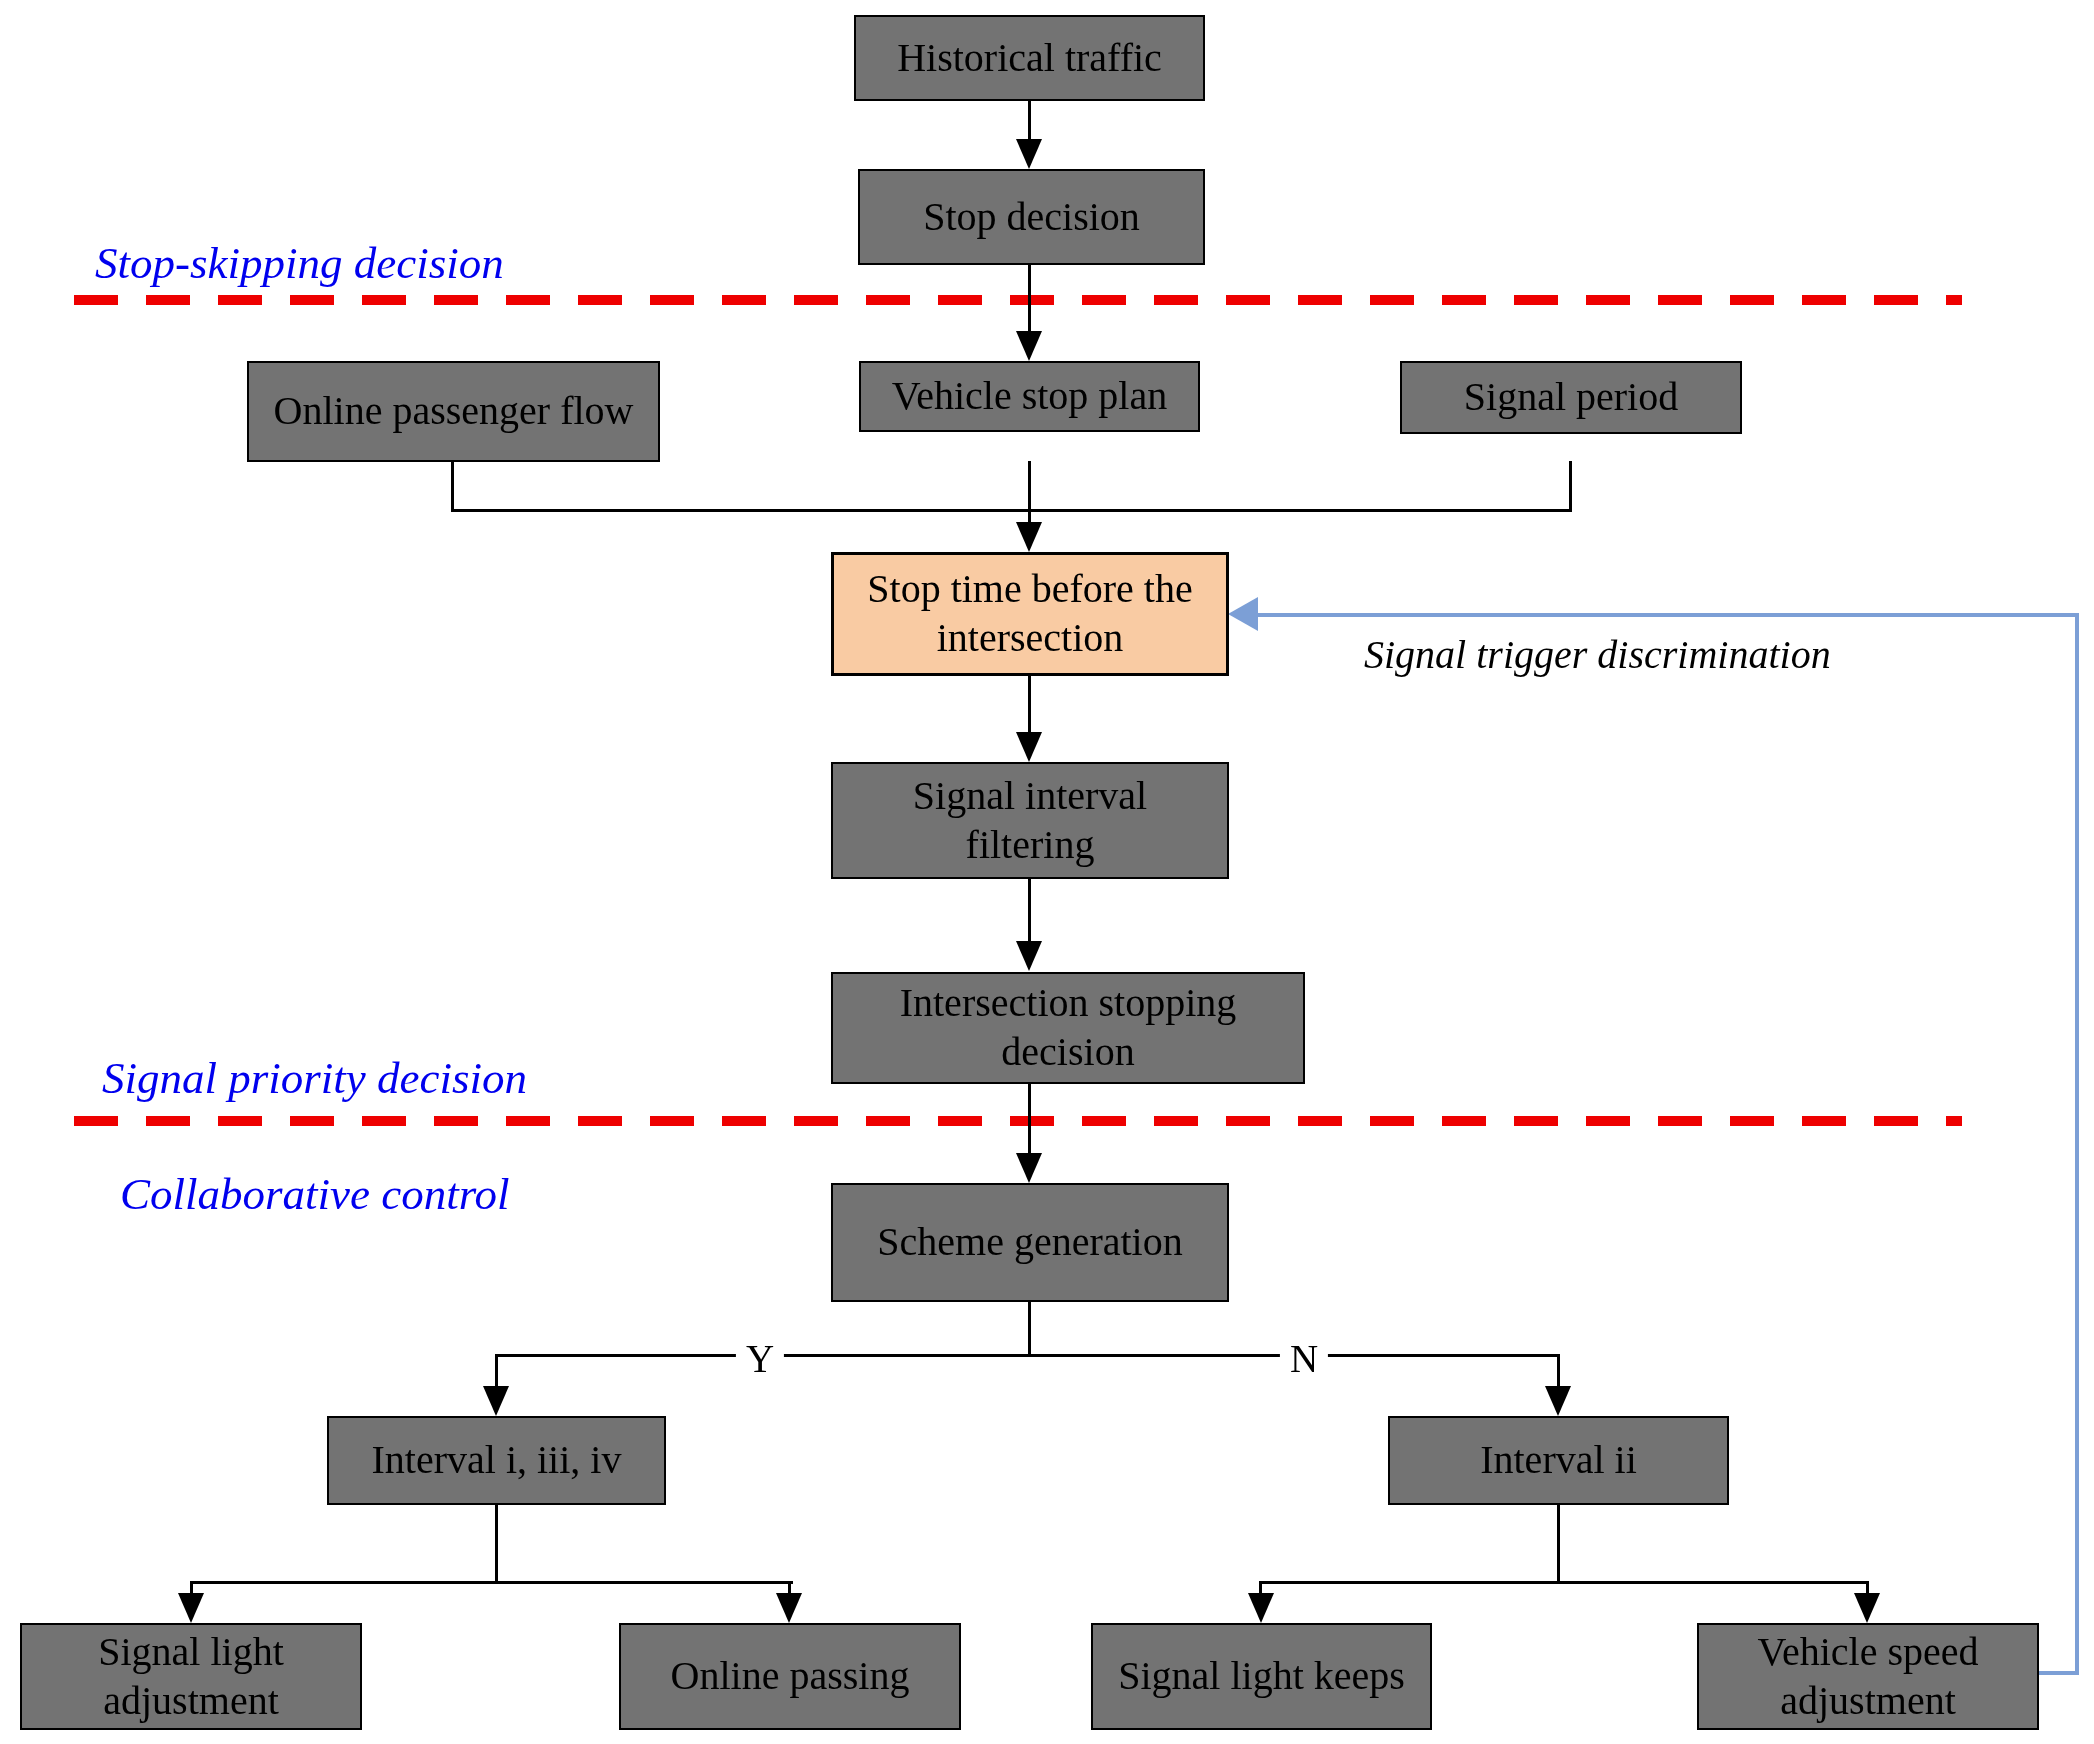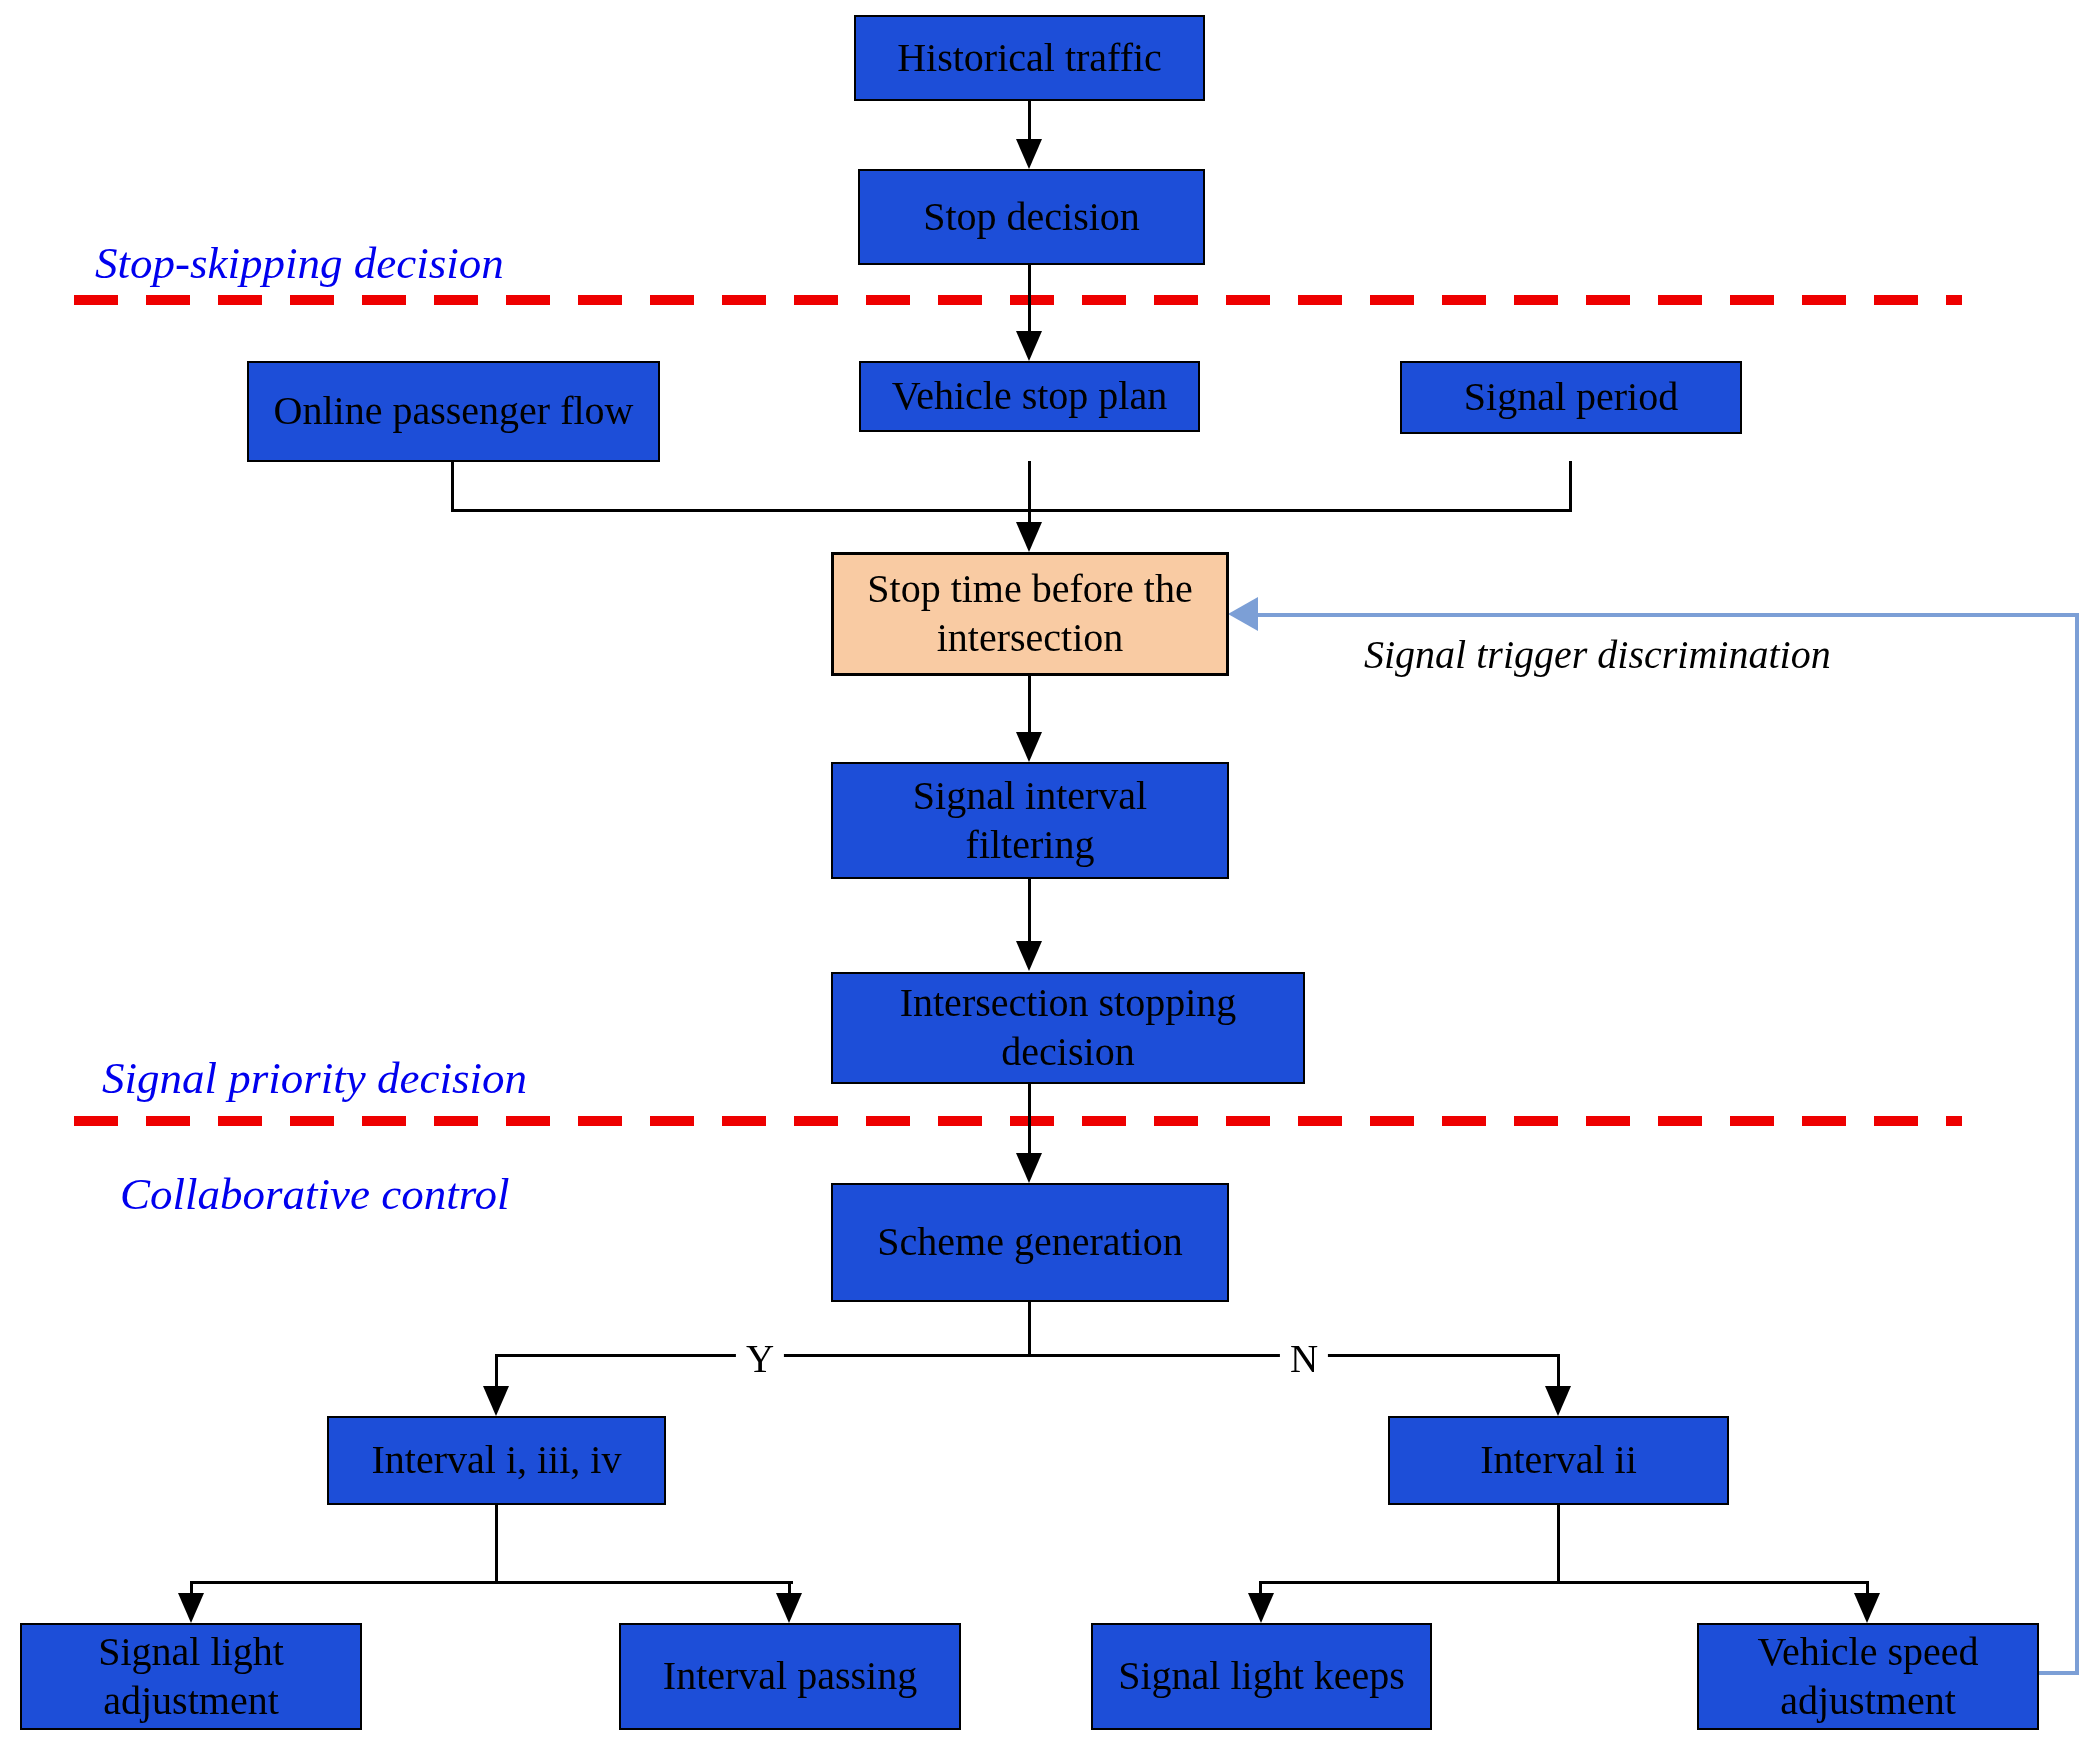--- a/index.html
+++ b/index.html
@@ -4,21 +4,21 @@
 <style>
   html,body { margin:0; padding:0; background:#ffffff; }
   .canvas {
     position:relative; width:2094px; height:1744px; background:#ffffff;
     font-family:"Liberation Serif", serif; color:#000;
     overflow:hidden;
   }
   
   .node {
     position:absolute; box-sizing:border-box;
-    border:2.5px solid var(--box-border); background:#1d4ed8;
+    border:2.5px solid var(--box-border); background:#737373;
     display:flex; align-items:center; justify-content:center;
     text-align:center; font-size:40px; line-height:1.22;
     white-space:pre-line; z-index:3;
   }
   .node.highlight { background:var(--highlight-fill); border-width:3.4px; }
   
   .line { position:absolute; background:var(--line); z-index:1; }
   .line.v { width:3.4px; }
   .line.h { height:3.4px; }
   .line.blue { background:var(--feedback-blue); }
@@ -127,19 +127,19 @@
 intersection</div>
   <div class="node" style="left:831px;  top:762px;  width:398px; height:117px">Signal interval
 filtering</div>
   <div class="node" style="left:831px;  top:972px; width:474px; height:112px">Intersection stopping
 decision</div>
   <div class="node" style="left:831px;  top:1183px; width:398px; height:119px">Scheme generation</div>
   <div class="node" style="left:327px;  top:1416px; width:339px; height:89px">Interval i, iii, iv</div>
   <div class="node" style="left:1388px; top:1416px; width:341px; height:89px">Interval ii</div>
   <div class="node" style="left:20px;   top:1623px; width:342px; height:107px">Signal light
 adjustment</div>
-  <div class="node" style="left:619px;  top:1623px; width:342px; height:107px">Interval passing</div>
+  <div class="node" style="left:619px;  top:1623px; width:342px; height:107px">Online passing</div>
   <div class="node" style="left:1091px; top:1623px; width:341px; height:107px">Signal light keeps</div>
   <div class="node" style="left:1697px; top:1623px; width:342px; height:107px">Vehicle speed
 adjustment</div>
 
 </div>
 
 
 </body></html>

